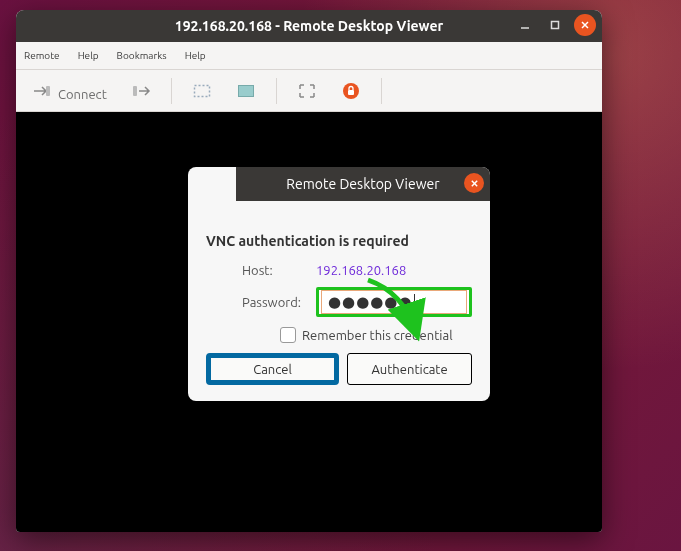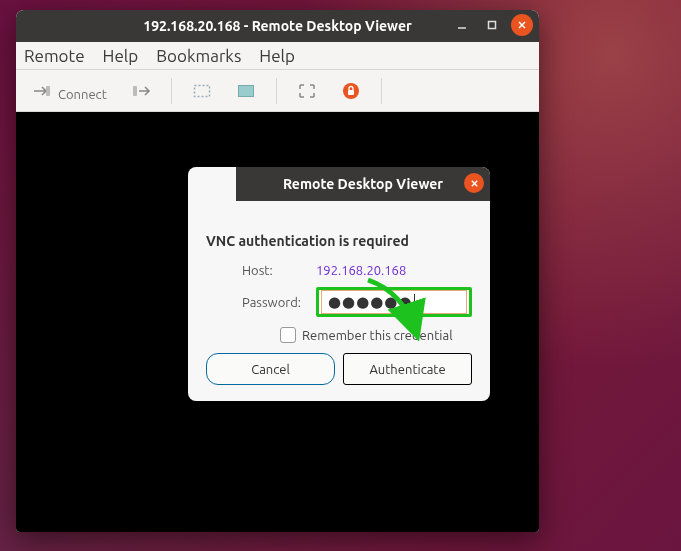--- a/index.html
+++ b/index.html
@@ -8,21 +8,21 @@
     background: linear-gradient(135deg, #6a1140 0%, #7a1a35 50%, #6a1540 100%);
     position: relative;
     overflow: hidden;
   }
   body::before {
     content: ""; position: absolute; inset: 0;
     background: radial-gradient(circle at 90% 10%, rgba(255,180,120,0.25), transparent 40%),
                 radial-gradient(circle at 0% 100%, rgba(90,40,80,0.6), transparent 50%);
   }
   .window {
-    position: absolute; left: 16px; top: 10px; width: 523px; height: 522px;
+    position: absolute; left: 16px; top: 10px; width: 586px; height: 522px;
     background: #f7f7f7;
     border-radius: 8px 8px 4px 4px;
     box-shadow: 0 8px 30px rgba(0,0,0,0.5);
     display: flex; flex-direction: column;
     overflow: hidden;
   }
   .titlebar {
     height: 32px; background: #3a3836;
     display: flex; align-items: center; justify-content: center;
     position: relative;
@@ -32,21 +32,21 @@
   .tb-controls { position: absolute; right: 6px; top: 4px; display: flex; gap: 8px; }
   .tb-btn {
     width: 22px; height: 22px; border-radius: 50%; display: flex;
     align-items: center; justify-content: center; color: #ddd;
   }
   .tb-btn.min svg, .tb-btn.max svg { stroke: #ddd; }
   .tb-btn.close { background: #e95420; color: #fff; }
   .menubar {
     height: 28px; background: #f5f4f3; border-bottom: 1px solid #d9d5d2;
     display: flex; align-items: center; padding: 0 8px; gap: 18px;
-    font-size: 17px; color: #3a3a3a;
+    font-size: 10px; color: #3a3a3a;
   }
   .menubar span { cursor: default; }
   .toolbar {
     height: 42px; background: #f5f4f3; border-bottom: 1px solid #d9d5d2;
     display: flex; align-items: center; padding: 0 8px; gap: 8px;
     color: #6d6d6d; font-size: 13px;
   }
   .tool-btn {
     display: flex; align-items: flex-end; gap: 6px;
     padding: 4px 8px; border-radius: 4px;
@@ -59,21 +59,21 @@
   .dialog {
     position: absolute; left: 172px; top: 55px; width: 302px;
     background: #f7f7f7; border-radius: 8px;
     box-shadow: 0 6px 24px rgba(0,0,0,0.6);
     display: flex; flex-direction: column;
     overflow: hidden;
   }
   .dialog-title {
     height: 34px; background: #3a3836; color: #fff;
     display: flex; align-items: center; justify-content: center;
-    position: relative; font-size: 14px; font-weight: 700; margin-left: 48px;
+    position: relative; font-size: 14px; font-weight: 400; margin-left: 48px;
   }
   .dialog-close {
     position: absolute; right: 6px; top: 6px;
     width: 20px; height: 20px; border-radius: 50%;
     background: #e95420; color: #fff; display: flex;
     align-items: center; justify-content: center;
   }
   .dialog-body { padding: 32px 18px 16px 18px; font-size: 13px; color: #333; }
   .dialog-body .msg { font-weight: 700; margin-bottom: 14px; font-size: 14px; }
   .form-row { display: flex; align-items: center; margin-bottom: 10px; margin-left: 36px; }
@@ -91,21 +91,21 @@
     font-size: 15px; letter-spacing: 1px;
   }
   .pw-caret { width: 1px; height: 16px; background: #333; margin-left: 1px; }
   .remember-row { display: flex; align-items: center; gap: 6px; margin: 4px 0 10px 74px; color: #444; }
   .chk {
     width: 16px; height: 16px; border: 1px solid #999; border-radius: 3px; background: #fff;
   }
   .btn-row { display: flex; gap: 8px; justify-content: flex-end; }
   .btn {
     flex: 1 1 0; height: 32px; display: flex; align-items: center; justify-content: center;
-    border: 1px solid #0369a1; background: #fafaf9; border-radius: 12px;
+    border: 5px solid #0369a1; background: #fafaf9; border-radius: 4px;
     font-size: 13px; color: #333;
   }
   .btn.auth {
     border: 1px solid #000000; border-radius: 3px;
   }
   .arrow {
     position: absolute; pointer-events: none;
   }
 </style>
 </head>

